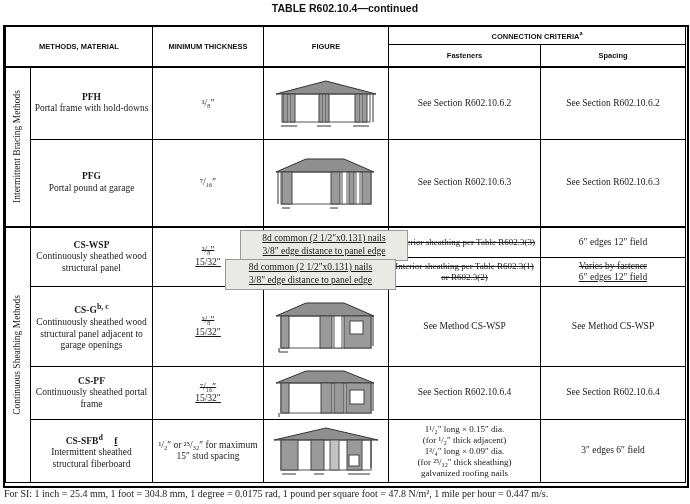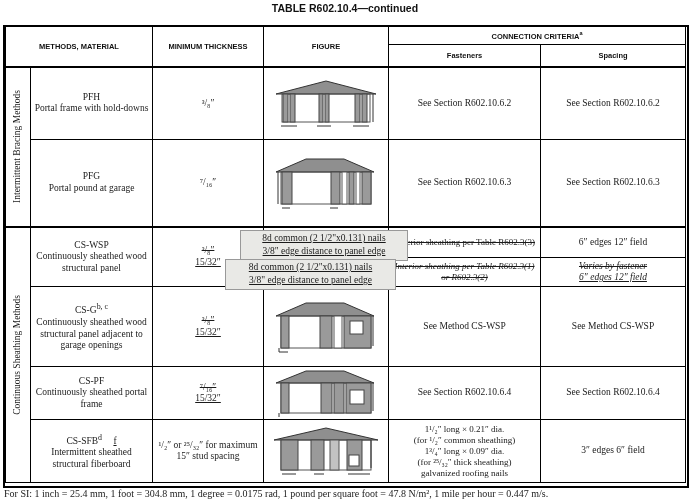--- a/index.html
+++ b/index.html
@@ -13,30 +13,30 @@
   .del{text-decoration:line-through;}
   table.main{position:absolute;left:5px;top:26px;width:680px;border-collapse:collapse;
              table-layout:fixed;}
   table.main td, table.main th{border:1px solid #000;padding:1px 2px;vertical-align:middle;
              text-align:center;overflow:hidden;}
   th{font-family:"Liberation Sans","DejaVu Sans",sans-serif;font-size:7.5px;color:#111;}
   th sup{font-size:5.5px;}
   td{font-size:9.5px;line-height:11.5px;}
   .outer{position:absolute;left:3px;top:25px;width:682px;height:459px;border:2px solid #000;pointer-events:none;}
   tr.thick td{border-top:2.5px solid #000;}
-  .mname{font-weight:normal;}
+  .mname{font-weight:bold;}
   .grp div{writing-mode:vertical-rl;transform:rotate(180deg);margin:0 auto;
            font-size:9.5px;white-space:nowrap;}
   .fastsmall{font-size:9px;line-height:11px;}
   .ins-box{position:absolute;background:#e9e9e6;border:1px solid #999;
            font-size:9.5px;line-height:13px;text-align:center;z-index:5;padding-top:1px;}
   .footer{position:absolute;left:4px;top:488px;width:684px;font-size:10px;color:#222;
           text-align:left;white-space:nowrap;}
   svg{display:block;margin:0 auto;}
-  .subrow td{border-top:1px solid #000;font-style:italic;}
+  .subrow td{border-top:1px solid #000;}
 </style>
 </head>
 <body>
 <div class="page">
 
   <div class="title">
     <div>TABLE R602.10.4—continued</div>
   </div>
 
   <table class="main">
@@ -223,22 +223,22 @@
           <rect x="56" y="16" width="9" height="30" fill="#c2c2c2" stroke="#555"></rect>
           <rect x="73" y="16" width="15" height="30" fill="#9a9a9a" stroke="#444"></rect>
           <rect x="75" y="31" width="10" height="11" fill="#fff" stroke="#444"></rect>
           <line x1="8" y1="50" x2="22" y2="50" stroke="#333"></line>
           <line x1="40" y1="50" x2="50" y2="50" stroke="#333"></line>
           <line x1="74" y1="50" x2="96" y2="50" stroke="#333"></line>
           <line x1="97" y1="16" x2="97" y2="44" stroke="#333"></line>
         </svg>
       </td>
       <td class="fastsmall">
-        <div>1¹/₂″ long × 0.21″ dia.</div>
-        <div>(for ¹/₂″ common sheathing)</div>
+        <div>1¹/₂″ long × 0.15″ dia.</div>
+        <div>(for ¹/₂″ thick adjacent)</div>
         <div>1³/₄″ long × 0.09″ dia.</div>
         <div>(for ²⁵/₃₂″ thick sheathing)</div>
         <div>galvanized roofing nails</div>
       </td>
       <td>3″ edges 6″ field</td>
     </tr>
   </tbody>
     </table>
 
   <div class="outer"></div>

